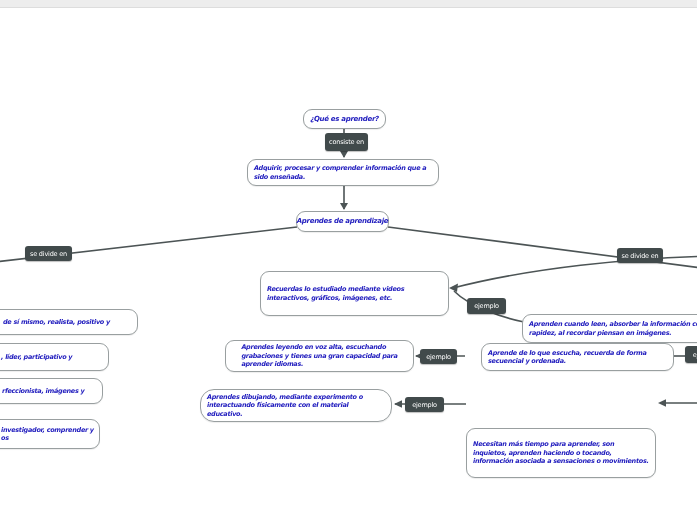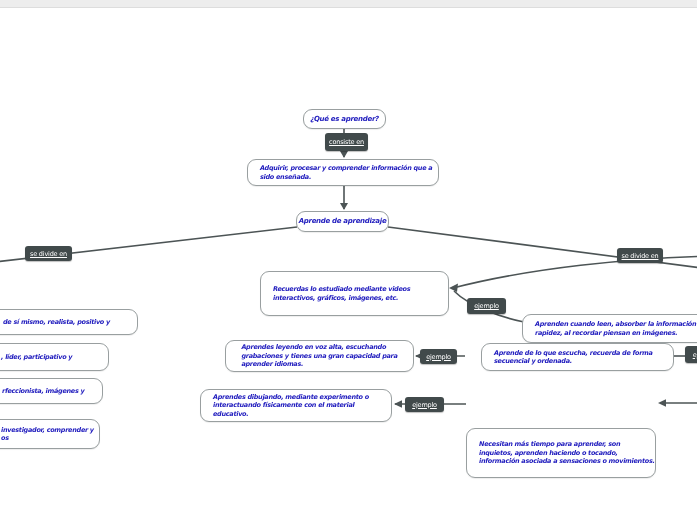--- a/index.html
+++ b/index.html
@@ -11,36 +11,35 @@
     position:absolute;left:0;top:0;width:697px;height:7px;
     background:#ededed;border-bottom:1px solid #dddddd;
   }
   svg.wires{position:absolute;left:0;top:0;z-index:1;}
   svg.wires path{fill:none;stroke:var(--line-color);stroke-width:1.6;}
   svg.wires polygon{fill:var(--line-color);stroke:none;}
   .node{
     position:absolute;z-index:2;box-sizing:border-box;
     background:#ffffff;border:1.5px solid var(--node-border);border-radius:9px;
     display:flex;align-items:center;
-    padding:2px 12px;box-shadow:0 1px 1px rgba(0,0,0,0.07);
+    padding:2px 6px;box-shadow:0 1px 1px rgba(0,0,0,0.07);
   }
   .node-text{
     color:var(--node-text);font-weight:bold;font-style:italic;
     font-size:6.5px;line-height:8.5px;letter-spacing:-0.3px;
     white-space:pre;display:block;
   }
   .node.center{justify-content:center;text-align:center;}
   .node.center .node-text{font-size:7px;}
   .clabel{
     position:absolute;z-index:3;box-sizing:border-box;
     background:var(--label-bg);color:var(--label-text);
     border-radius:3px;display:flex;align-items:center;justify-content:center;
     font-size:6.5px;letter-spacing:-0.2px;padding:0 3px;white-space:nowrap;
     box-shadow:0 1px 1px rgba(0,0,0,0.25);
-    text-decoration:underline;
   }
 </style>
 </head>
 <body>
 
 <div id="canvas">
   <div id="topstrip"></div>
 
   <svg class="wires" width="697" height="520" viewBox="0 0 697 520">
     <path d="M344,128 L344,157"></path>
@@ -67,21 +66,21 @@
   </div>
 
   <div class="clabel" style="left:325px;top:133px;width:43px;height:18px;">consiste en</div>
 
   <div class="node" style="left:247px;top:159px;width:192px;height:27px;">
     <span class="node-text">Adquirir, procesar y comprender información que a
 sido enseñada.</span>
   </div>
 
   <div class="node center" style="left:296px;top:211px;width:93px;height:21px;">
-    <span class="node-text">Aprende de aprendizaje</span>
+    <span class="node-text">Aprendes de aprendizaje</span>
   </div>
 
   <div class="clabel" style="left:25px;top:246px;width:47px;height:15px;">se divide en</div>
   <div class="clabel" style="left:617px;top:248px;width:46px;height:15px;">se divide en</div>
 
   <div class="node" style="left:260px;top:271px;width:189px;height:45px;">
     <span class="node-text">Recuerdas lo estudiado mediante videos
 interactivos, gráficos, imágenes, etc.</span>
   </div>
   <div class="clabel" style="left:467px;top:298px;width:39px;height:16px;">ejemplo</div>
@@ -95,21 +94,21 @@
 grabaciones y tienes una gran capacidad para
 aprender idiomas.</span>
   </div>
   <div class="clabel" style="left:420px;top:349px;width:37px;height:15px;">ejemplo</div>
   <div class="node" style="left:465px;top:343px;width:193px;height:28px;margin-left:16px;">
     <span class="node-text">Aprende de lo que escucha, recuerda de forma
 secuencial y ordenada.</span>
   </div>
   <div class="clabel" style="left:685px;top:346px;width:40px;height:17px;">ejemplo</div>
 
-  <div class="node" style="left:200px;top:389px;width:192px;height:33px;">
+  <div class="node" style="left:200px;top:389px;width:192px;height:33px;border-radius:14px;">
     <span class="node-text">Aprendes dibujando, mediante experimento o
 interactuando físicamente con el material
 educativo.</span>
   </div>
   <div class="clabel" style="left:405px;top:397px;width:39px;height:15px;">ejemplo</div>
   <div class="node" style="left:466px;top:386px;width:190px;height:50px;margin-top:42px;">
     <span class="node-text">Necesitan más tiempo para aprender, son
 inquietos, aprenden haciendo o tocando,
 información asociada a sensaciones o movimientos.</span>
   </div>

